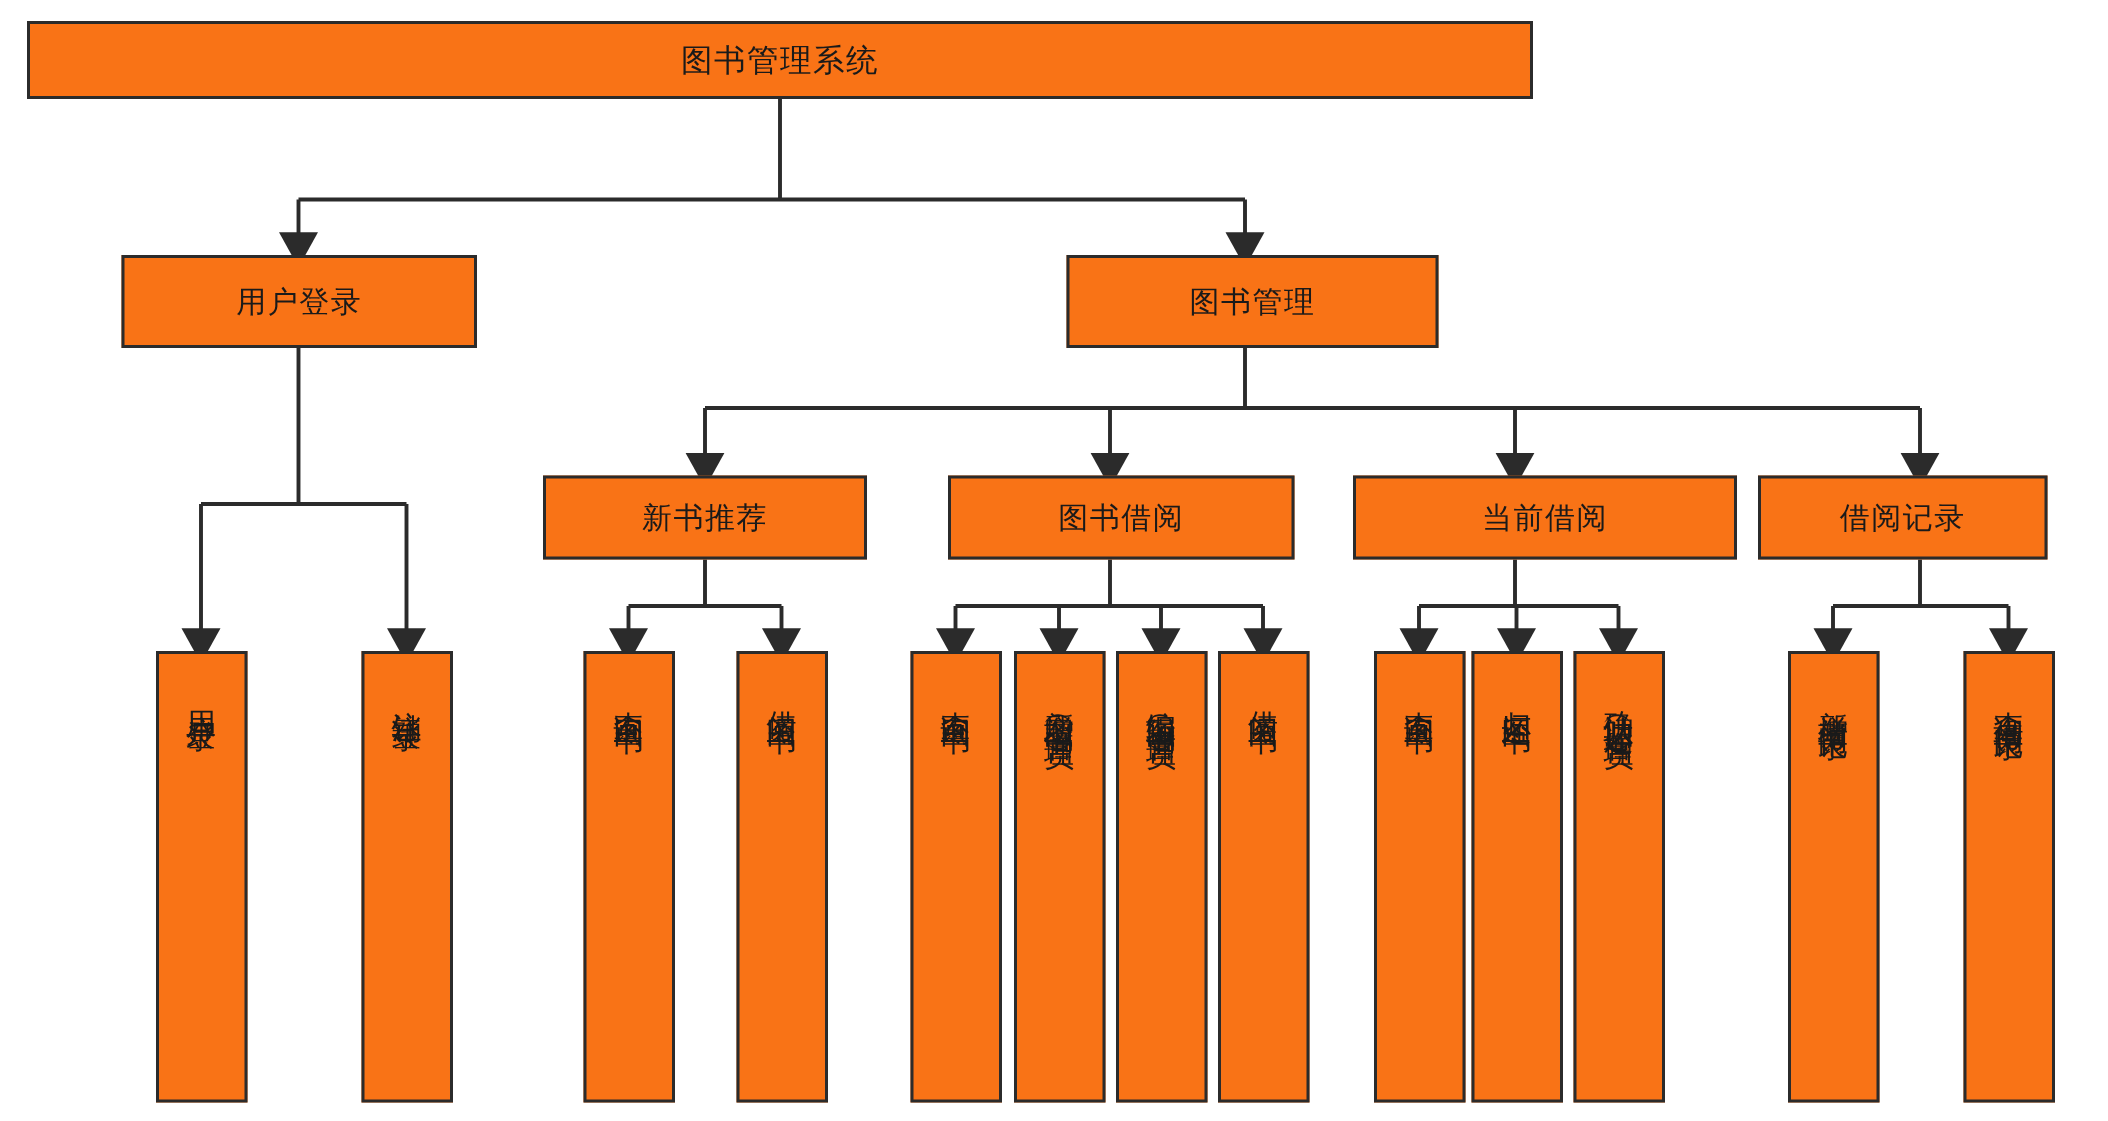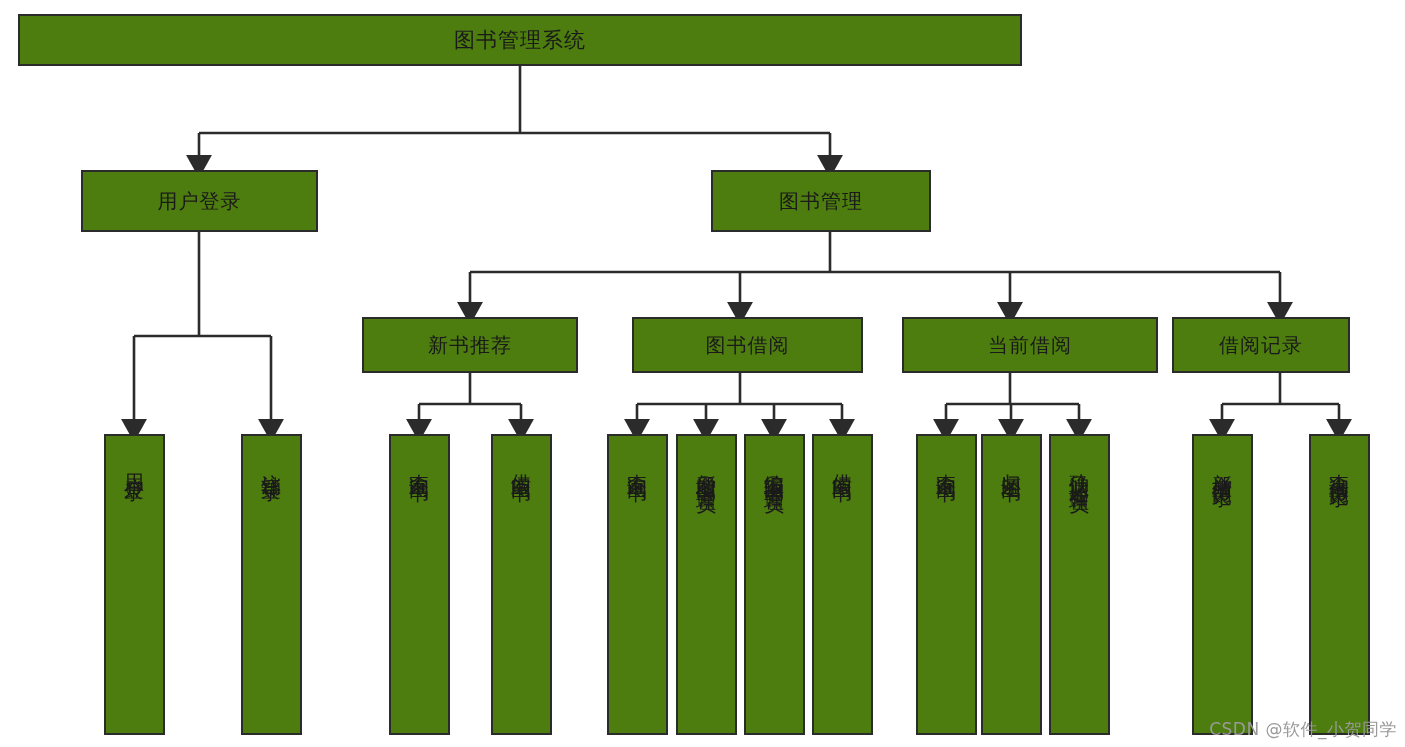--- a/index.html
+++ b/index.html
@@ -21,21 +21,21 @@
     position: absolute;
     left: 0;
     top: 0;
     width: 1405px;
     height: 747px;
   }
   .node {
     position: absolute;
     box-sizing: border-box;
     border: 2.4px solid #2b2b2b;
-    background: #4d7c0f;
+    background: #f97316;
     display: flex;
     align-items: center;
     justify-content: center;
     color: #1a1a1a;
     z-index: 3;
   }
   .node.root {
     font-size: 21px;
   }
   .node.lvl2 {
@@ -127,34 +127,34 @@
     </g>
   </svg>
 
   <div class="node root" style="left:18px; top:14px; width:1004px; height:52px;">
     <span class="htext">图书管理系统</span>
   </div>
 
   <div class="node lvl2" style="left:81px; top:170px; width:237px; height:62px;">
     <span class="htext">用户登录</span>
   </div>
-  <div class="node lvl2" style="left:711px; top:170px; width:220px; height:62px;">
+  <div class="node lvl2" style="left:711px; top:170px; width:248px; height:62px;">
     <span class="htext">图书管理</span>
   </div>
 
   <div class="node lvl3" style="left:362px; top:317px; width:216px; height:56px;">
     <span class="htext">新书推荐</span>
   </div>
   <div class="node lvl3" style="left:632px; top:317px; width:231px; height:56px;">
     <span class="htext">图书借阅</span>
   </div>
   <div class="node lvl3" style="left:902px; top:317px; width:256px; height:56px;">
     <span class="htext">当前借阅</span>
   </div>
-  <div class="node lvl3" style="left:1172px; top:317px; width:178px; height:56px;">
+  <div class="node lvl3" style="left:1172px; top:317px; width:193px; height:56px;">
     <span class="htext">借阅记录</span>
   </div>
 
   <div class="node leaf" style="left:104px; top:434px; width:61px; height:301px;">
     <span class="vtext">用户登录</span>
   </div>
   <div class="node leaf" style="left:241px; top:434px; width:61px; height:301px;">
     <span class="vtext">注销登录</span>
   </div>
 
@@ -188,15 +188,14 @@
     <span class="vtext">确认归还（管理员）</span>
   </div>
 
   <div class="node leaf" style="left:1192px; top:434px; width:61px; height:301px;">
     <span class="vtext">新增借阅记录</span>
   </div>
   <div class="node leaf" style="left:1309px; top:434px; width:61px; height:301px;">
     <span class="vtext">查询借阅记录</span>
   </div>
 
-  <div class="watermark">CSDN @软件_小贺同学</div>
 
 </div>
 
 </body></html>

